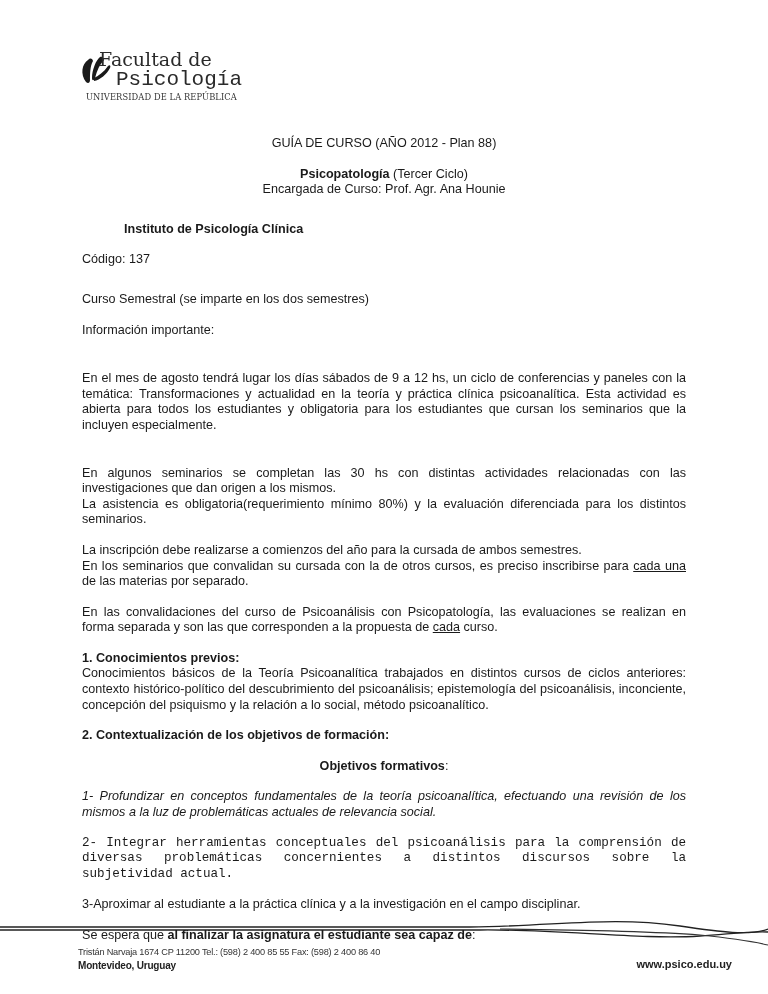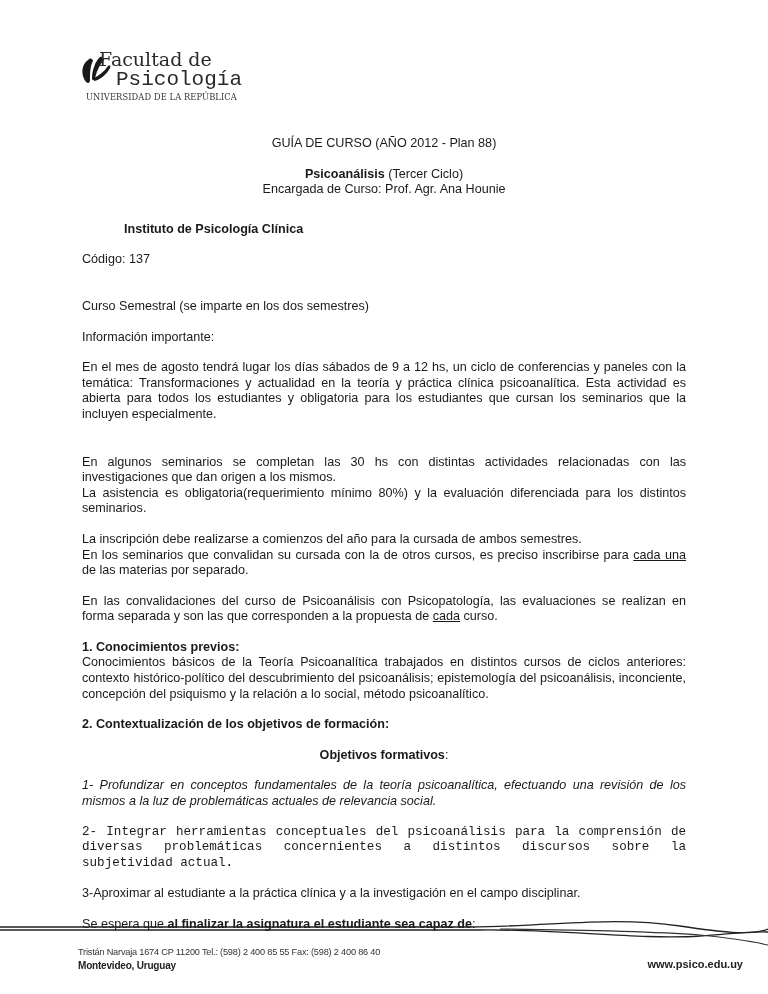--- a/index.html
+++ b/index.html
@@ -17,47 +17,47 @@
   .content { position:absolute; left:82px; top:136px; width:604px; font-size:12.6px; line-height:15.6px; }
   .center { text-align:center; }
   .just { text-align:justify; }
   p { margin:0; }
   b { font-weight:bold; }
   u { text-decoration:underline; }
 
   .footer-lines { position:absolute; left:0; top:918px; width:768px; height:40px; }
   .footer-addr { position:absolute; left:78px; top:947px; font-size:9.2px; color:#333; white-space:nowrap; letter-spacing:-0.2px; }
   .footer-city { position:absolute; left:78px; top:960px; font-size:10px; font-weight:bold; color:#222; white-space:nowrap; letter-spacing:-0.2px; }
-  .footer-web { position:absolute; right:25px; top:958px; font-size:11px; font-weight:bold; color:#222; white-space:nowrap; }
+  .footer-web { position:absolute; right:36px; top:958px; font-size:11px; font-weight:bold; color:#222; white-space:nowrap; }
 </style>
 </head>
 <body>
 
 <div class="logo">
   <svg class="logo-mark" viewBox="0 0 34 34">
     <path d="M10 8 C4 12 2 22 8 30 C10 32 12 31 12 28 C12 22 12 14 15 9 C14 6 12 6 10 8 Z" fill="#1a1a1a"></path>
     <path d="M22 5 C18 8 14 18 14 26 C14 29 16 29 17 26 C19 18 22 12 26 8 C25 5 24 4 22 5 Z" fill="#1a1a1a"></path>
     <path d="M16 26 C20 24 26 20 30 14 C32 12 33 14 32 16 C29 22 22 28 16 29 Z" fill="#1a1a1a"></path>
   </svg>
   <span class="logo-text1">Facultad de</span>
   <span class="logo-text2">Psicología</span>
   <span class="logo-sub">UNIVERSIDAD DE LA REPÚBLICA</span>
 </div>
 
 <div class="content">
   <p class="center">GUÍA DE CURSO (AÑO 2012 - Plan 88)</p>
-  <p class="center" style="margin-top:15px;"><b>Psicoanálisis</b><span> (Tercer Ciclo)</span></p>
+  <p class="center" style="margin-top:15px;"><b>Psicopatología</b><span> (Tercer Ciclo)</span></p>
   <p class="center">Encargada de Curso: Prof. Agr. Ana Hounie</p>
 
   <p style="margin-top:24px;padding-left:42px;"><b>Instituto de Psicología Clínica</b></p>
   <p style="margin-top:15px;">Código: 137</p>
-  <p style="margin-top:31px;">Curso Semestral (se imparte en los dos semestres)</p>
+  <p style="margin-top:24px;">Curso Semestral (se imparte en los dos semestres)</p>
   <p style="margin-top:15px;">Información importante:</p>
 
-  <p class="just" style="margin-top:15px;">En el mes de agosto tendrá lugar los días sábados de 9 a 12 hs, un ciclo de conferencias y paneles con la temática: Transformaciones y actualidad en la teoría y práctica clínica psicoanalítica. Esta actividad es abierta para todos los estudiantes y obligatoria para los estudiantes que cursan los seminarios que la incluyen especialmente.</p>
+  <p class="just" style="margin-top:33px;">En el mes de agosto tendrá lugar los días sábados de 9 a 12 hs, un ciclo de conferencias y paneles con la temática: Transformaciones y actualidad en la teoría y práctica clínica psicoanalítica. Esta actividad es abierta para todos los estudiantes y obligatoria para los estudiantes que cursan los seminarios que la incluyen especialmente.</p>
 
   <p class="just" style="margin-top:32px;">En algunos seminarios se completan las 30 hs con distintas actividades relacionadas con las investigaciones que dan origen a los mismos.</p>
   <p class="just">La asistencia es obligatoria(requerimiento mínimo 80%) y la evaluación diferenciada para los distintos seminarios.</p>
 
   <p class="just" style="margin-top:15px;">La inscripción debe realizarse a comienzos del año para la cursada de ambos semestres.</p>
   <p class="just"><span>En los seminarios que convalidan su cursada con la de otros cursos, es preciso  inscribirse para </span><u>cada una</u><span> de las materias por separado.</span></p>
 
   <p class="just" style="margin-top:15px;"><span>En las convalidaciones del curso de Psicoanálisis con Psicopatología, las evaluaciones se realizan en forma separada y son las que corresponden a la propuesta de </span><u>cada</u><span> curso.</span></p>
 
   <p style="margin-top:15px;"><b>1. Conocimientos previos:</b></p>

